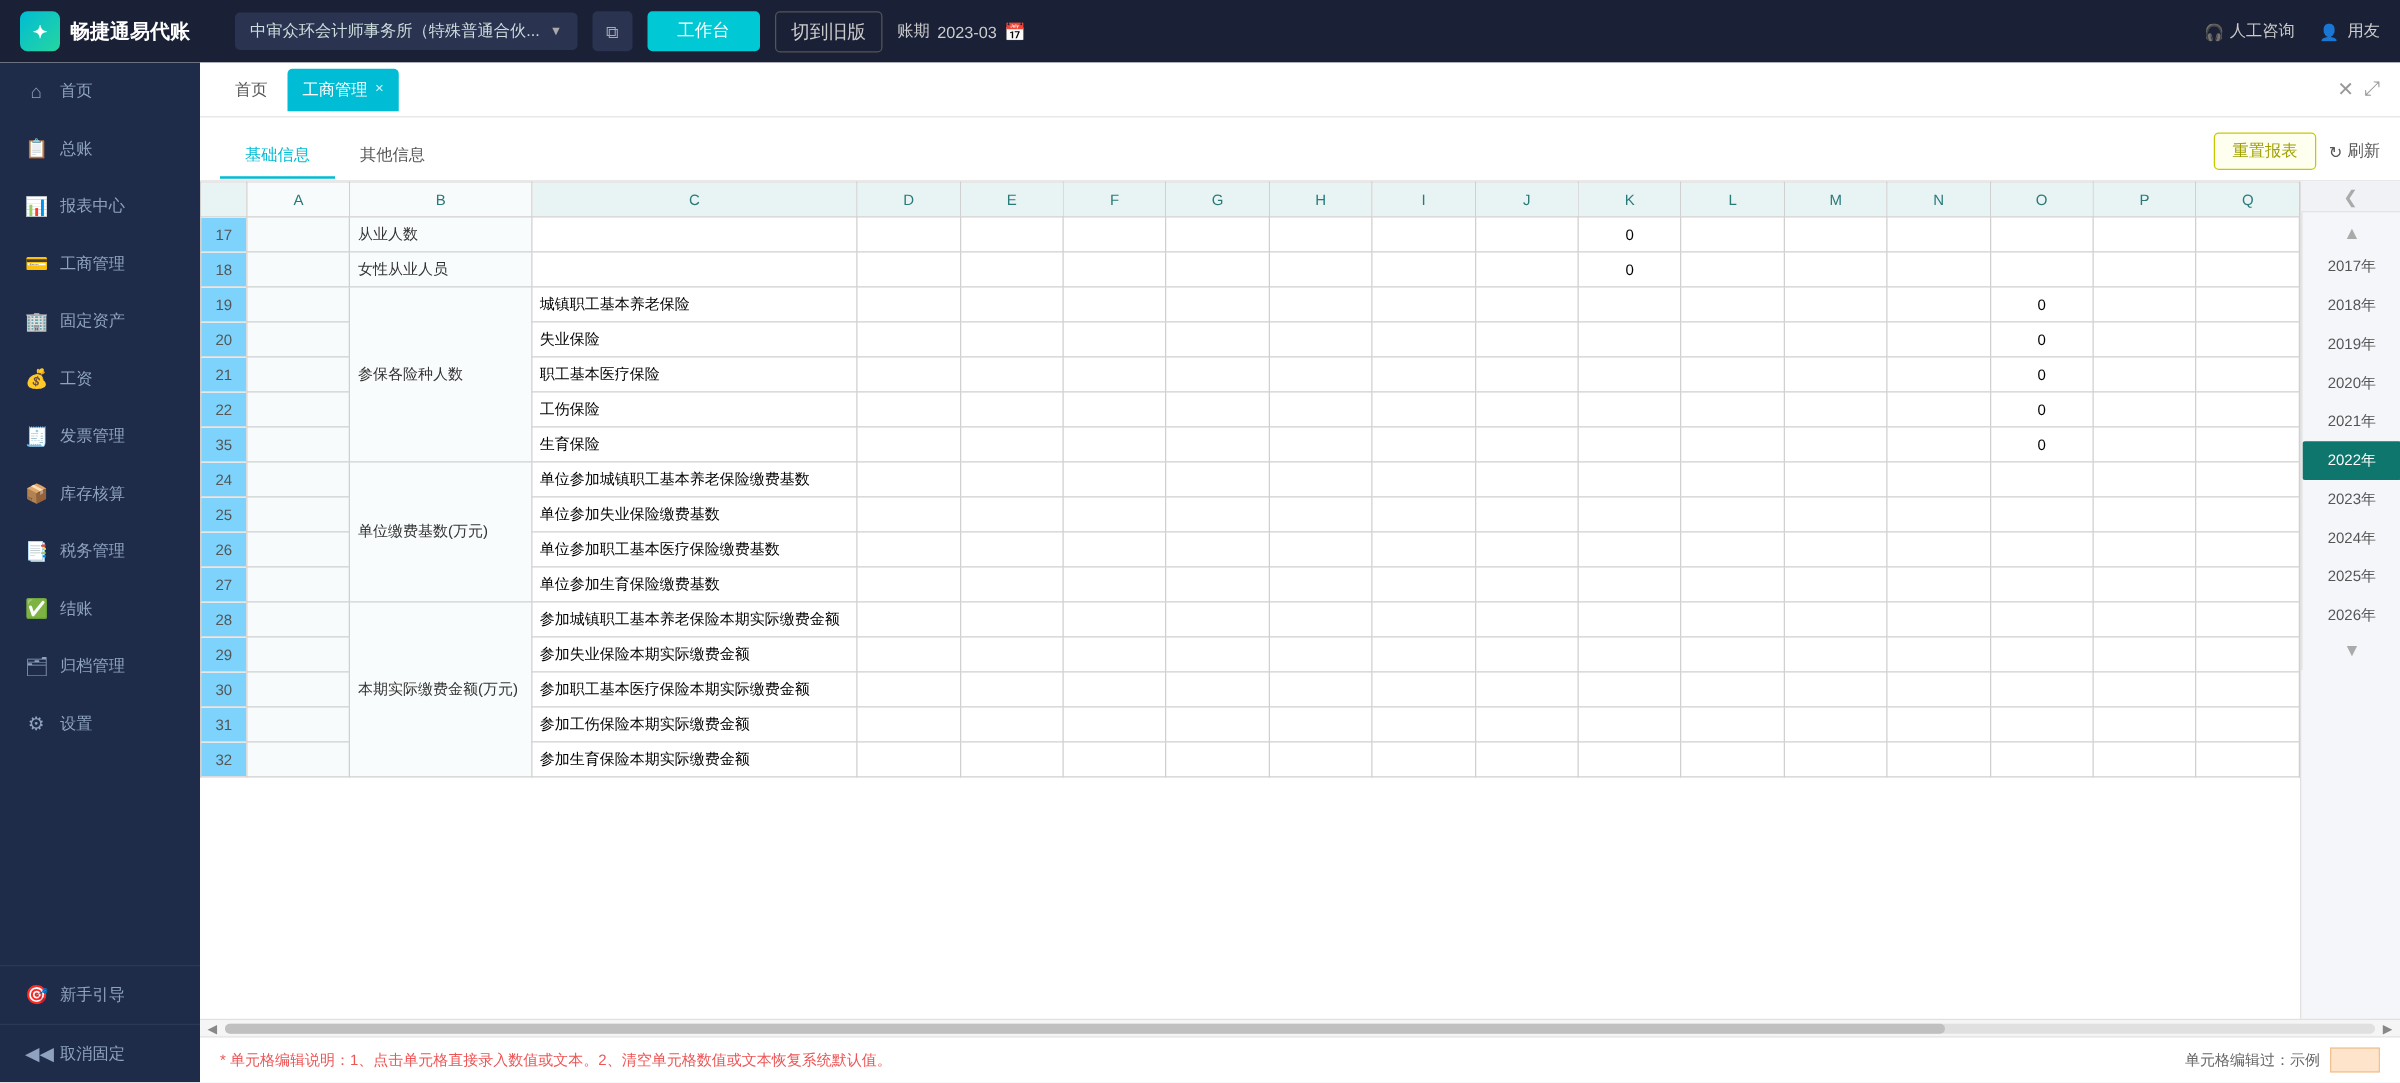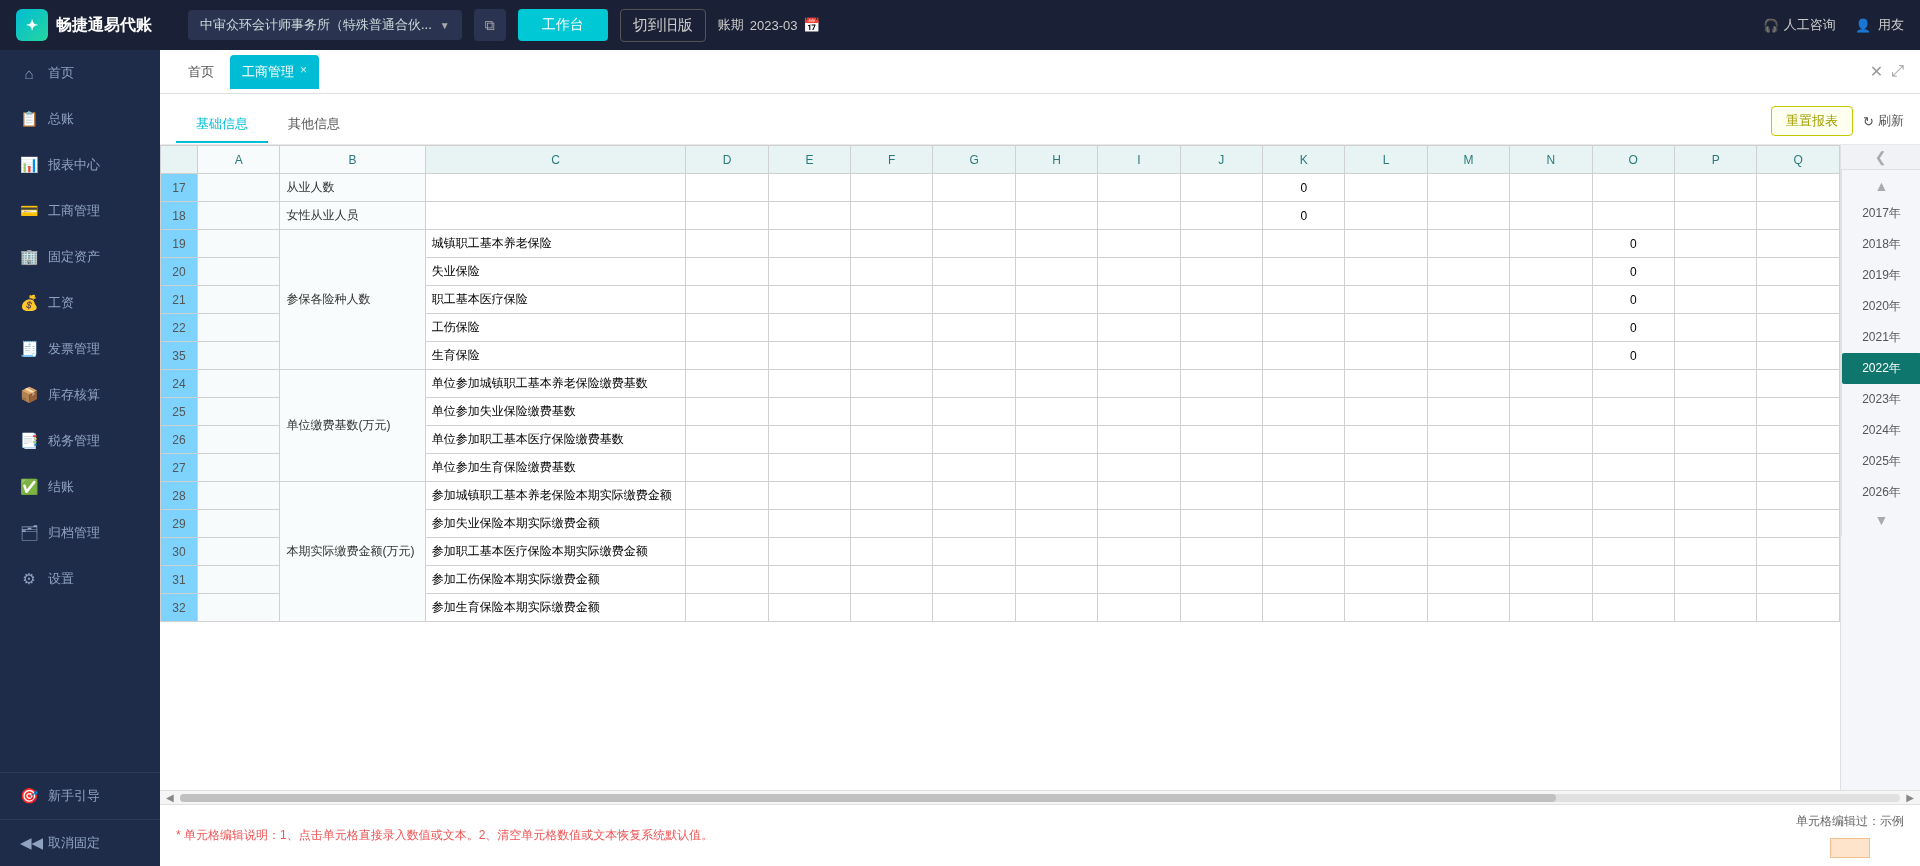--- a/index.html
+++ b/index.html
@@ -82,21 +82,21 @@
 
     
     .year-panel { width: 60px; background: #f5f6fa; border-left: 1px solid #e0e0e0; display: flex; flex-direction: column; align-items: center; padding: 4px 0; overflow-y: auto; flex-shrink: 0; }
     .year-item { width: 100%; text-align: center; padding: 7px 4px; font-size: 12px; color: #555; cursor: pointer; }
     .year-item.active { background: #0f766e; color: white; border-radius: 2px; }
     .year-nav { color: #aaa; font-size: 14px; cursor: pointer; padding: 4px; }
 
     
     .bottom-bar { background: #fff; border-top: 1px solid #e0e0e0; padding: 8px 16px; display: flex; align-items: center; flex-shrink: 0; }
     .hint-text { color: #e55; font-size: 12px; }
-    .bottom-right { margin-left: auto; display: flex; align-items: center; gap: 8px; font-size: 12px; color: #666; flex-direction: column; }
+    .bottom-right { margin-left: auto; display: flex; align-items: center; gap: 8px; font-size: 12px; color: #666; }
     .sample-box { width: 40px; height: 20px; background: #ffe4cc; border: 1px solid #f0c090; }
 
     
     .h-scroll { background: #f5f5f5; border-top: 1px solid #e0e0e0; height: 14px; display: flex; align-items: center; padding: 0 2px; gap: 2px; }
     .h-scroll-btn { font-size: 10px; color: #888; cursor: pointer; padding: 0 4px; }
     .h-scroll-track { flex: 1; background: #e0e0e0; height: 8px; border-radius: 4px; }
     .h-scroll-thumb { width: 80%; height: 100%; background: #c0c0c0; border-radius: 4px; }
   </style>
 </head>
 <body>

